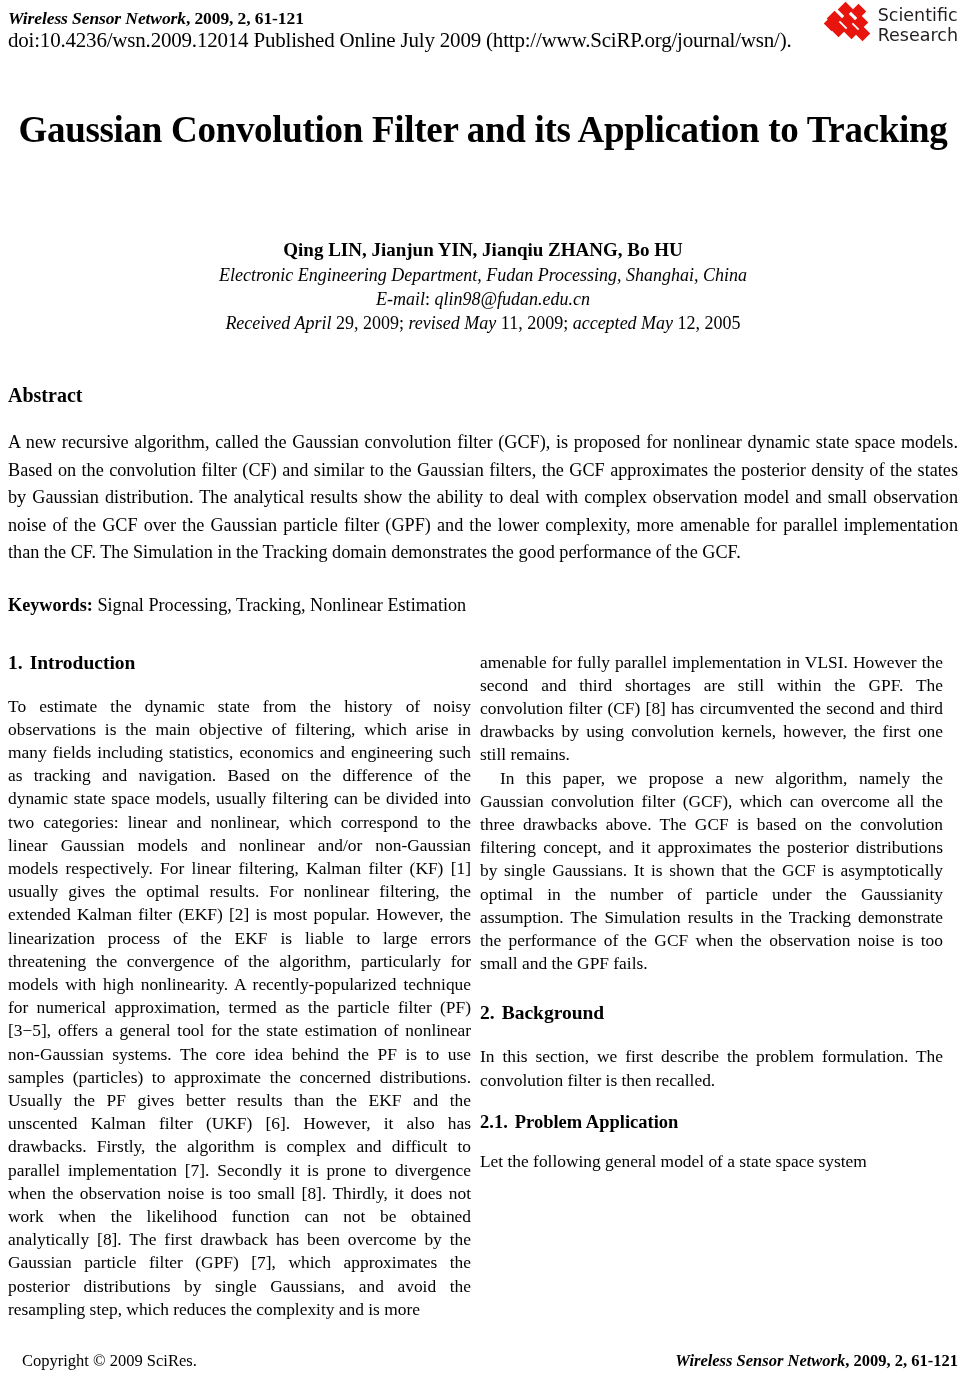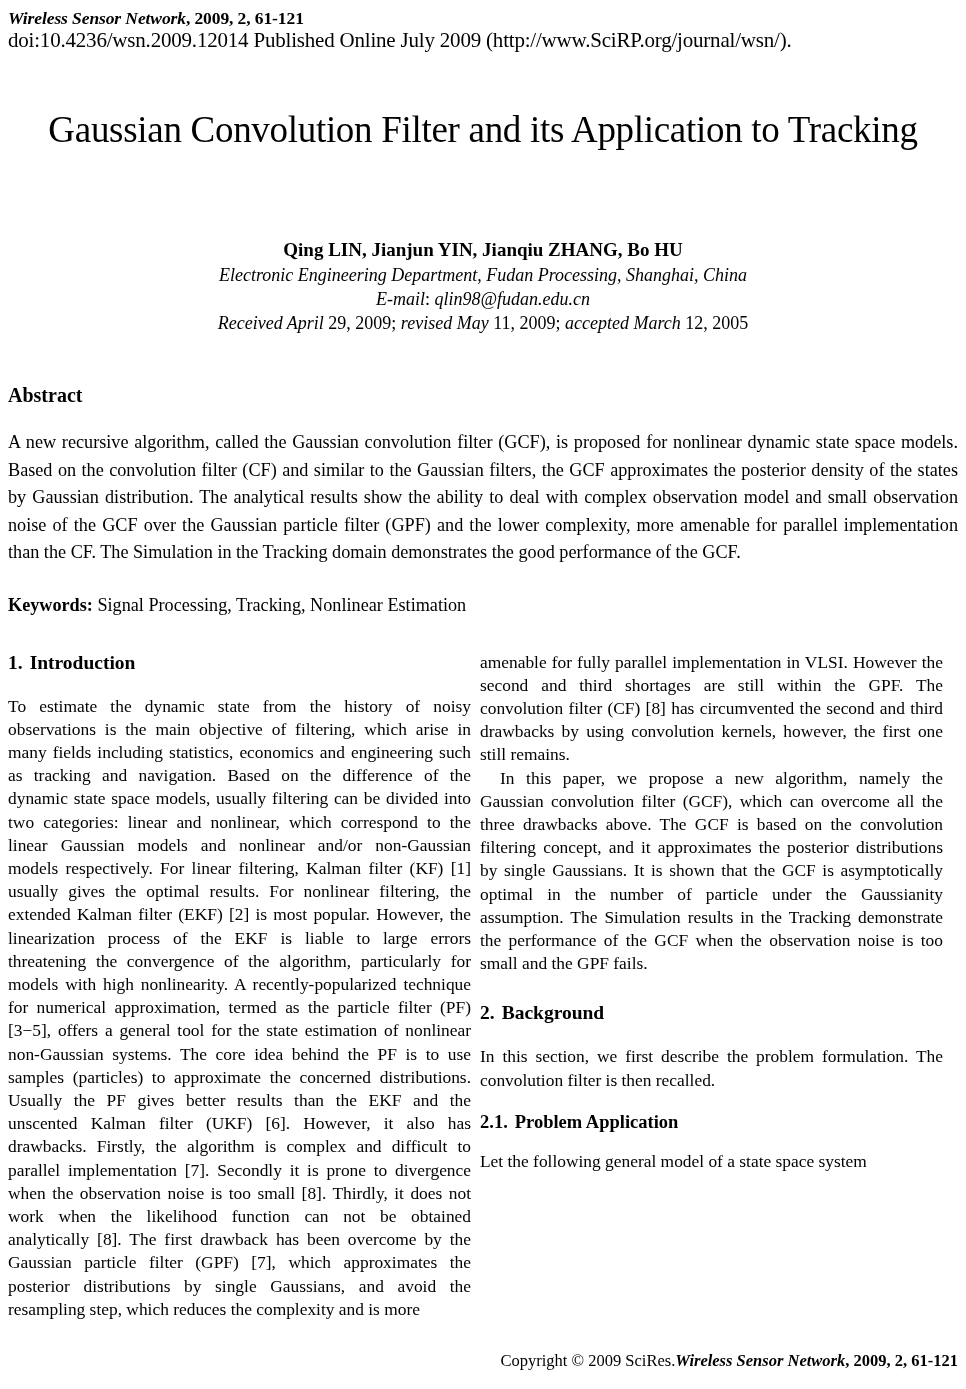--- a/index.html
+++ b/index.html
@@ -78,21 +78,21 @@
     color: #231f20;
     white-space: nowrap;
   }
 
   
   .paper-title {
     margin: 42px 0 0 0;
     text-align: center;
     font-size: 37px;
     line-height: 44px;
-    font-weight: normal;
+    font-weight: bold;
     font-stretch: condensed;
     letter-spacing: -0.3px;
     white-space: nowrap;
     font-family: "Liberation Serif", "DejaVu Serif", serif;
   }
 
   
   .authors-block {
     margin-top: 85px;
     text-align: center;
@@ -172,25 +172,25 @@
   .space-before-head { margin-top: 26px; }
   .space-before-head-sm { margin-top: 18px; }
   .para-gap { margin-top: 16px; }
 
   
   .para:last-child { }
 
   
   .footer {
     position: absolute;
-    left: 8px;
+    left: 2px;
     right: 8px;
     bottom: 18px;
     display: flex;
-    justify-content: flex-end;
+    justify-content: space-between;
     align-items: baseline;
     font-size: 16.5px;
     line-height: 20px;
     margin-left: 20px;
   }
   .footer .right {
     white-space: nowrap;
   }
   .footer .jname {
     font-style: italic;
@@ -203,32 +203,49 @@
 <body>
 
 <div class="page">
 
   <div class="masthead">
     <div class="journal-line">
       <span class="journal-name">Wireless Sensor Network</span><span class="journal-meta">, 2009, 2, 61-121</span>
     </div>
     <div class="doi-line">doi:10.4236/wsn.2009.12014 Published Online July 2009 (http://www.SciRP.org/journal/wsn/).</div>
 
+    <div class="logo">
+      <div class="logo-mark">
+        <i style="left:14px; top:0px;"></i>
+        <i style="left:27px; top:2px;"></i>
+        <i style="left:3px;  top:9px;"></i>
+        <i style="left:16px; top:11px;"></i>
+        <i style="left:29px; top:13px;"></i>
+        <i style="left:7px;  top:20px;"></i>
+        <i style="left:20px; top:22px;"></i>
+        <i style="left:31px; top:24px;"></i>
+        <i style="left:0px;  top:14px;"></i>
+      </div>
+      <div class="logo-text">
+        <div>Scientific</div>
+        <div>Research</div>
+      </div>
+    </div>
   </div>
 
   <h1 class="paper-title">Gaussian Convolution Filter and its Application to Tracking</h1>
 
   <div class="authors-block">
     <div class="author-names">Qing LIN, Jianjun YIN, Jianqiu ZHANG, Bo HU</div>
     <div class="affiliation">Electronic Engineering Department, Fudan Processing, Shanghai, China</div>
     <div class="email-line">
       <span>E-mail</span><span class="plain">: </span><span>qlin98@fudan.edu.cn</span>
     </div>
     <div class="dates-line">
-      <span>Received April</span><span class="plain"> 29, 2009; </span><span>revised May</span><span class="plain"> 11, 2009; </span><span>accepted March</span><span class="plain"> 12, 2005</span>
+      <span>Received April</span><span class="plain"> 29, 2009; </span><span>revised May</span><span class="plain"> 11, 2009; </span><span>accepted May</span><span class="plain"> 12, 2005</span>
     </div>
   </div>
 
   <div class="abstract-heading">Abstract</div>
   <div class="abstract-body">A new recursive algorithm, called the Gaussian convolution filter (GCF), is proposed for nonlinear dynamic state space models. Based on the convolution filter (CF) and similar to the Gaussian filters, the GCF approximates the posterior density of the states by Gaussian distribution. The analytical results show the ability to deal with complex observation model and small observation noise of the GCF over the Gaussian particle filter (GPF) and the lower complexity, more amenable for parallel implementation than the CF. The Simulation in the Tracking domain demonstrates the good performance of the GCF.</div>
 
   <div class="keywords">
     <b>Keywords:</b><span> Signal Processing, Tracking, Nonlinear Estimation</span>
   </div>
 

